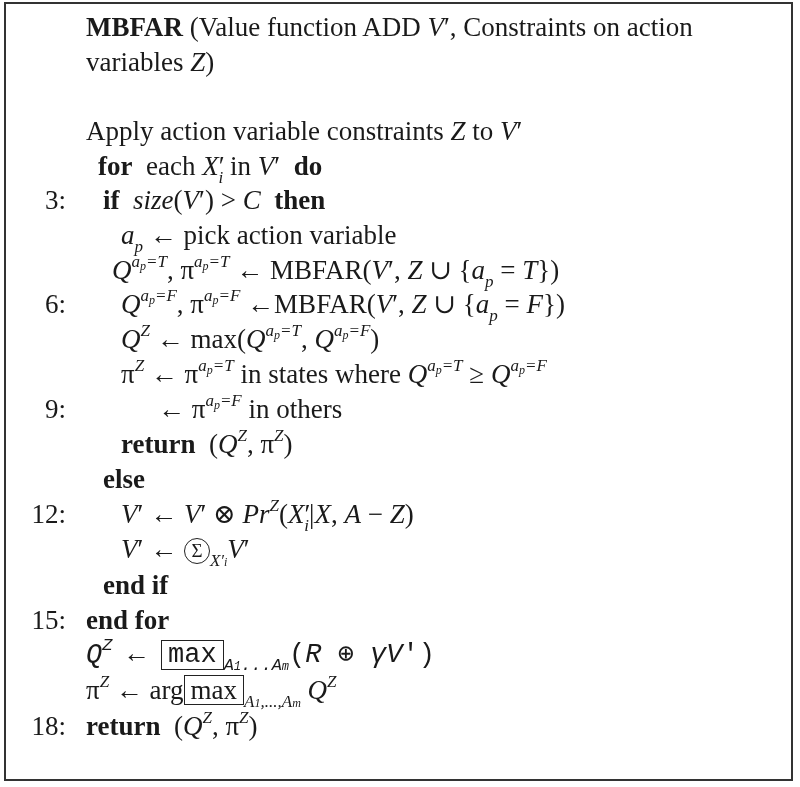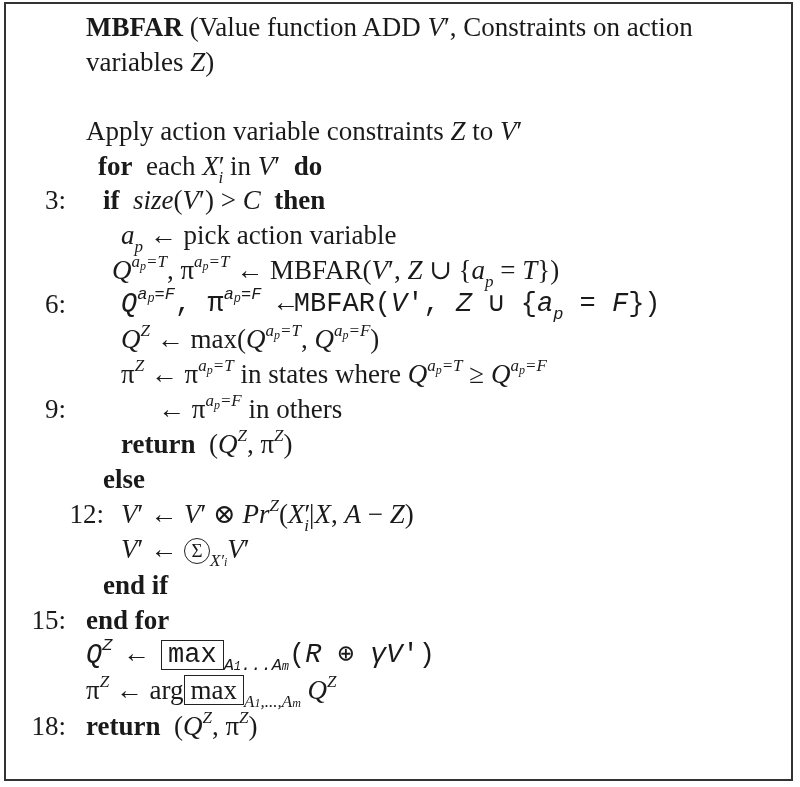--- a/index.html
+++ b/index.html
@@ -41,21 +41,21 @@
 
 <div class="line" style="left:121px; top:218px;">
   <i>a</i><sub>p</sub> ←<span> pick action variable</span>
 </div>
 
 <div class="line" style="left:112px; top:253px;">
   <i>Q</i><sup>a<sub style="font-size:12px;vertical-align:-3px;">p</sub>=T</sup>, π<sup>a<sub style="font-size:12px;vertical-align:-3px;">p</sub>=T</sup> ← <span>MBFAR</span>(<i>V</i>′, <i>Z</i> ∪ {<i>a</i><sub>p</sub> = <i>T</i>})
 </div>
 
 <div class="num" style="top:287px;">6:</div>
-<div class="line" style="left:121px; top:287px;font-family:Liberation Mono, monospace;">
+<div class="line" style="left:121px; top:287px;">
   <i>Q</i><sup>a<sub style="font-size:12px;vertical-align:-3px;">p</sub>=F</sup>, π<sup>a<sub style="font-size:12px;vertical-align:-3px;">p</sub>=F</sup> ←<span>MBFAR</span>(<i>V</i>′, <i>Z</i> ∪ {<i>a</i><sub>p</sub> = <i>F</i>})
 </div>
 
 <div class="line" style="left:121px; top:322px;">
   <i>Q</i><sup>Z</sup> ← <span>max</span>(<i>Q</i><sup>a<sub style="font-size:12px;vertical-align:-3px;">p</sub>=T</sup>, <i>Q</i><sup>a<sub style="font-size:12px;vertical-align:-3px;">p</sub>=F</sup>)
 </div>
 
 <div class="line" style="left:121px; top:357px;">
   π<sup>Z</sup> ← π<sup>a<sub style="font-size:12px;vertical-align:-3px;">p</sub>=T</sup><span> in states where </span><i>Q</i><sup>a<sub style="font-size:12px;vertical-align:-3px;">p</sub>=T</sup> ≥ <i>Q</i><sup>a<sub style="font-size:12px;vertical-align:-3px;">p</sub>=F</sup>
 </div>
@@ -66,21 +66,21 @@
 </div>
 
 <div class="line" style="left:121px; top:427px;">
   <b>return</b>&nbsp; (<i>Q</i><sup>Z</sup>, π<sup>Z</sup>)
 </div>
 
 <div class="line" style="left:103px; top:462px;">
   <b>else</b>
 </div>
 
-<div class="num" style="top:497px;margin-left:38px;">12:</div>
+<div class="num" style="top:497px;">12:</div>
 <div class="line" style="left:121px; top:497px;">
   <i>V</i>′ ← <i>V</i>′ ⊗ <i>Pr</i><sup>Z</sup>(<i>X</i>′<sub style="margin-left:-6px;">i</sub>|<i>X</i>, <i>A</i> − <i>Z</i>)
 </div>
 
 <div class="line" style="left:121px; top:532px;">
   <i>V</i>′ ← <span class="csum">Σ</span><sub><i>X</i>′<span style="font-size:12px;">i</span></sub><i>V</i>′
 </div>
 
 <div class="line" style="left:103px; top:568px;">
   <b>end if</b>

